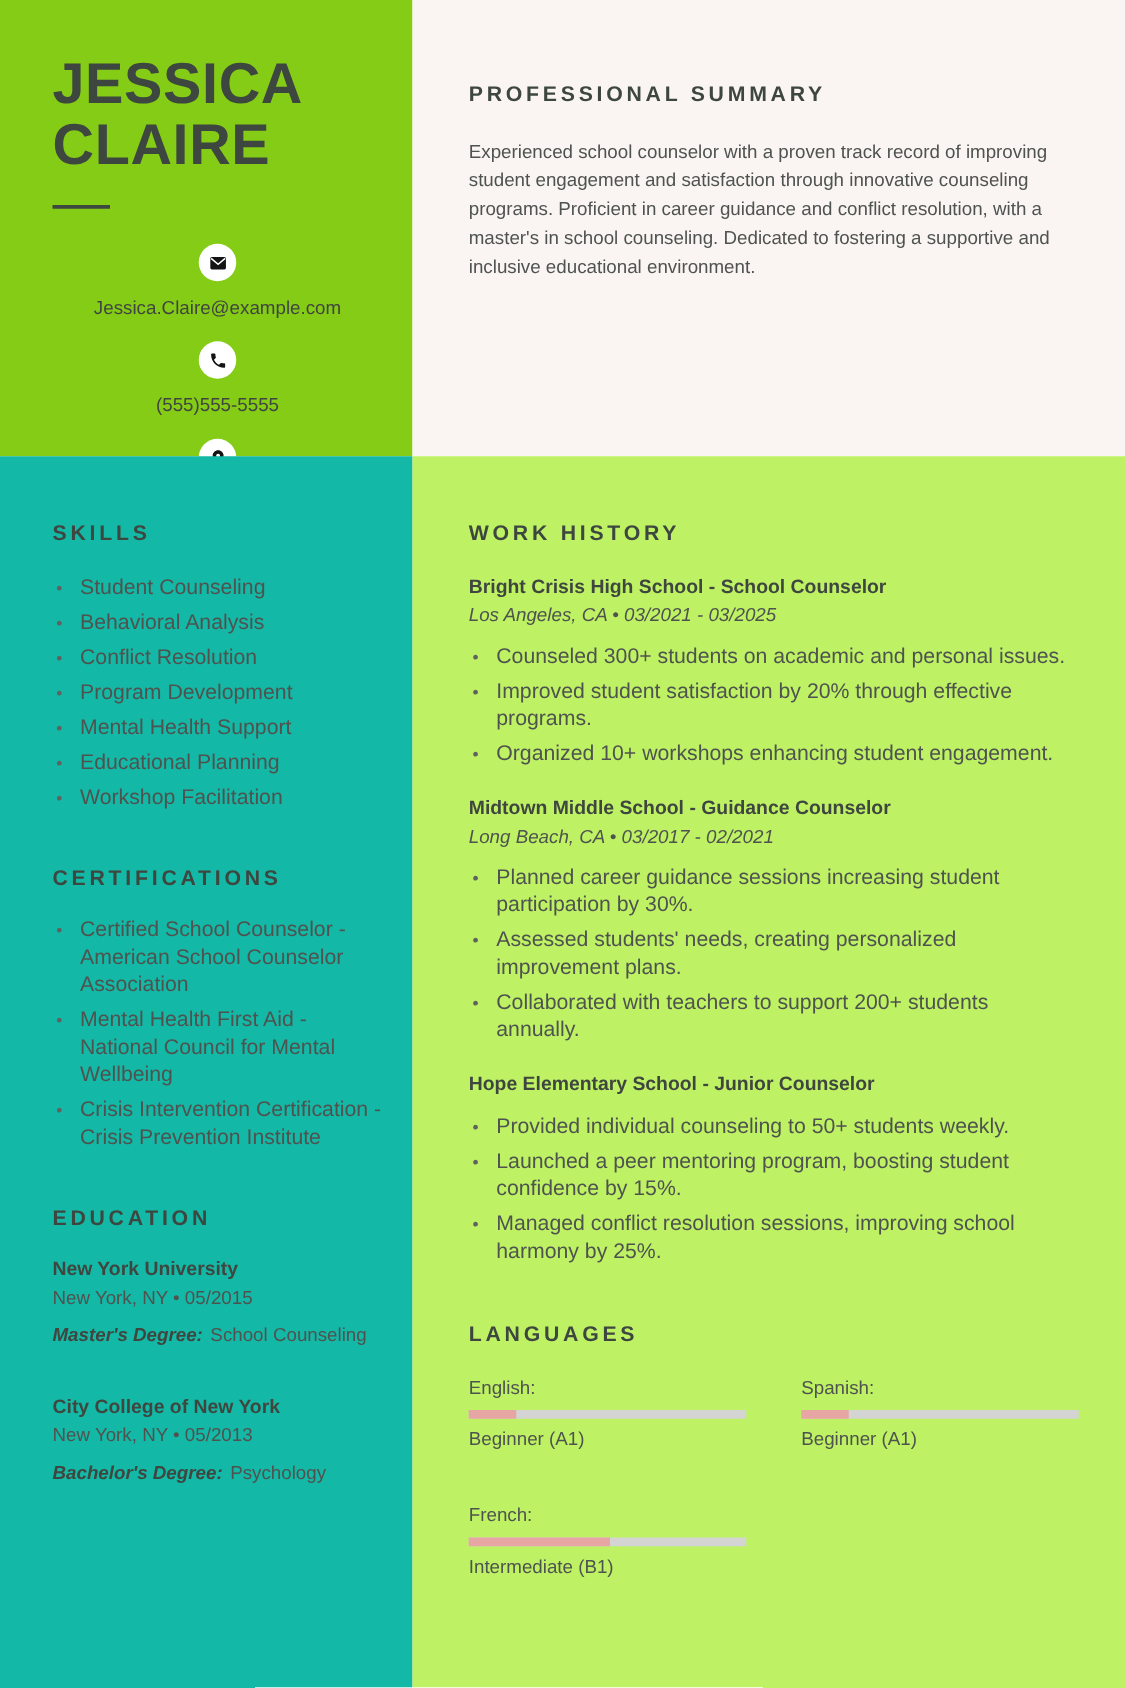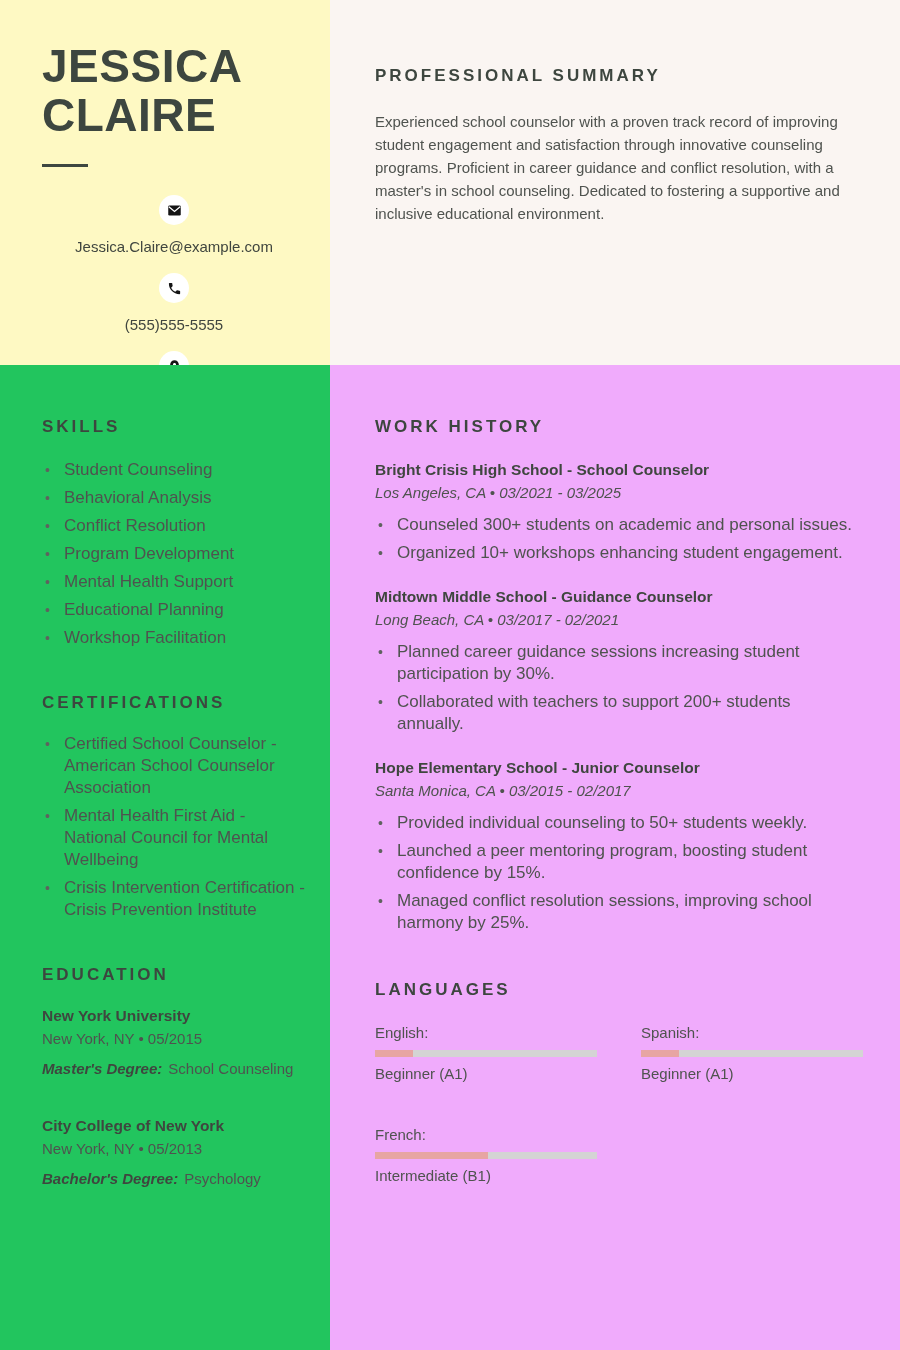--- a/index.html
+++ b/index.html
@@ -9,24 +9,24 @@
   .page {
     position:relative;
     width:900px; height:1350px;
     display:grid;
     grid-template-columns:330px 570px;
     grid-template-rows:365px 985px;
     overflow:hidden;
   }
 
   
-  .header-left  { background:#fef9c3; padding:42px 24px 0 42px; }
+  .header-left  { background:#84cc16; padding:42px 24px 0 42px; }
   .header-right { background:#faf5f2; padding:66px 56px 0 45px; }
-  .sidebar      { background:#22c55e; padding:52px 24px 0 42px; }
-  .main         { background:#f0abfc; padding:52px 40px 0 45px; }
+  .sidebar      { background:#14b8a6; padding:52px 24px 0 42px; }
+  .main         { background:#bef264; padding:52px 40px 0 45px; }
 
   
   .name {
     font-size:46px; font-weight:700; line-height:49px;
     letter-spacing:0.5px; color:#3d463f;
   }
   .name-divider {
     width:46px; height:3px; background:#3e4740;
     margin-top:24px;
   }
@@ -195,36 +195,37 @@
   <div class="main">
 
     <div>
       <h2 class="section-title">WORK HISTORY</h2>
 
       <div class="job">
         <div class="job-title">Bright Crisis High School - School Counselor</div>
         <div class="job-meta">Los Angeles, CA  •  03/2021 - 03/2025</div>
         <ul class="dots">
           <li>Counseled 300+ students on academic and personal issues.</li>
+          <li>Improved student satisfaction by 20% through effective programs.</li>
           <li>Organized 10+ workshops enhancing student engagement.</li>
         </ul>
       </div>
 
       <div class="job">
         <div class="job-title">Midtown Middle School - Guidance Counselor</div>
         <div class="job-meta">Long Beach, CA  •  03/2017 - 02/2021</div>
         <ul class="dots">
           <li>Planned career guidance sessions increasing student participation by 30%.</li>
+          <li>Assessed students' needs, creating personalized improvement plans.</li>
           <li>Collaborated with teachers to support 200+ students annually.</li>
         </ul>
       </div>
 
       <div class="job">
         <div class="job-title">Hope Elementary School - Junior Counselor</div>
-        <div class="job-meta">Santa Monica, CA  •  03/2015 - 02/2017</div>
         <ul class="dots">
           <li>Provided individual counseling to 50+ students weekly.</li>
           <li>Launched a peer mentoring program, boosting student confidence by 15%.</li>
           <li>Managed conflict resolution sessions, improving school harmony by 25%.</li>
         </ul>
       </div>
     </div>
 
     <div class="languages-section">
       <h2 class="section-title">LANGUAGES</h2>

